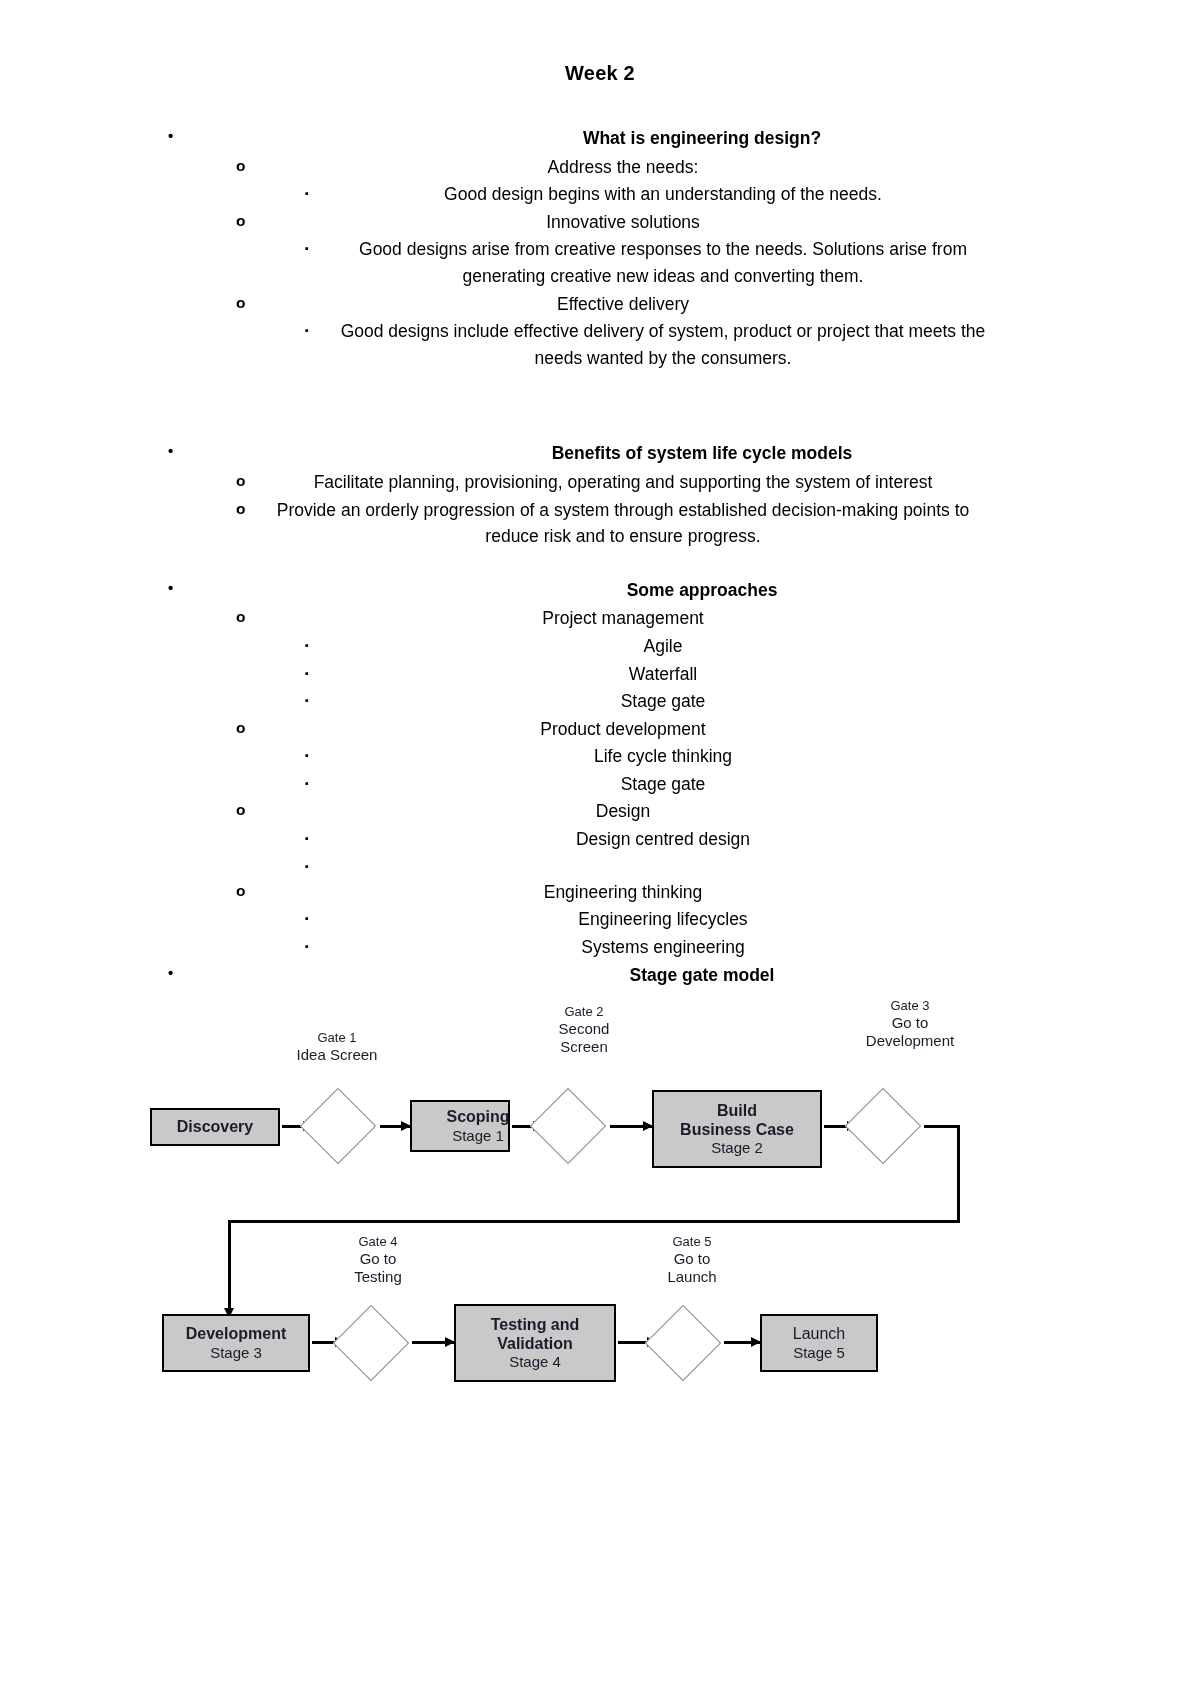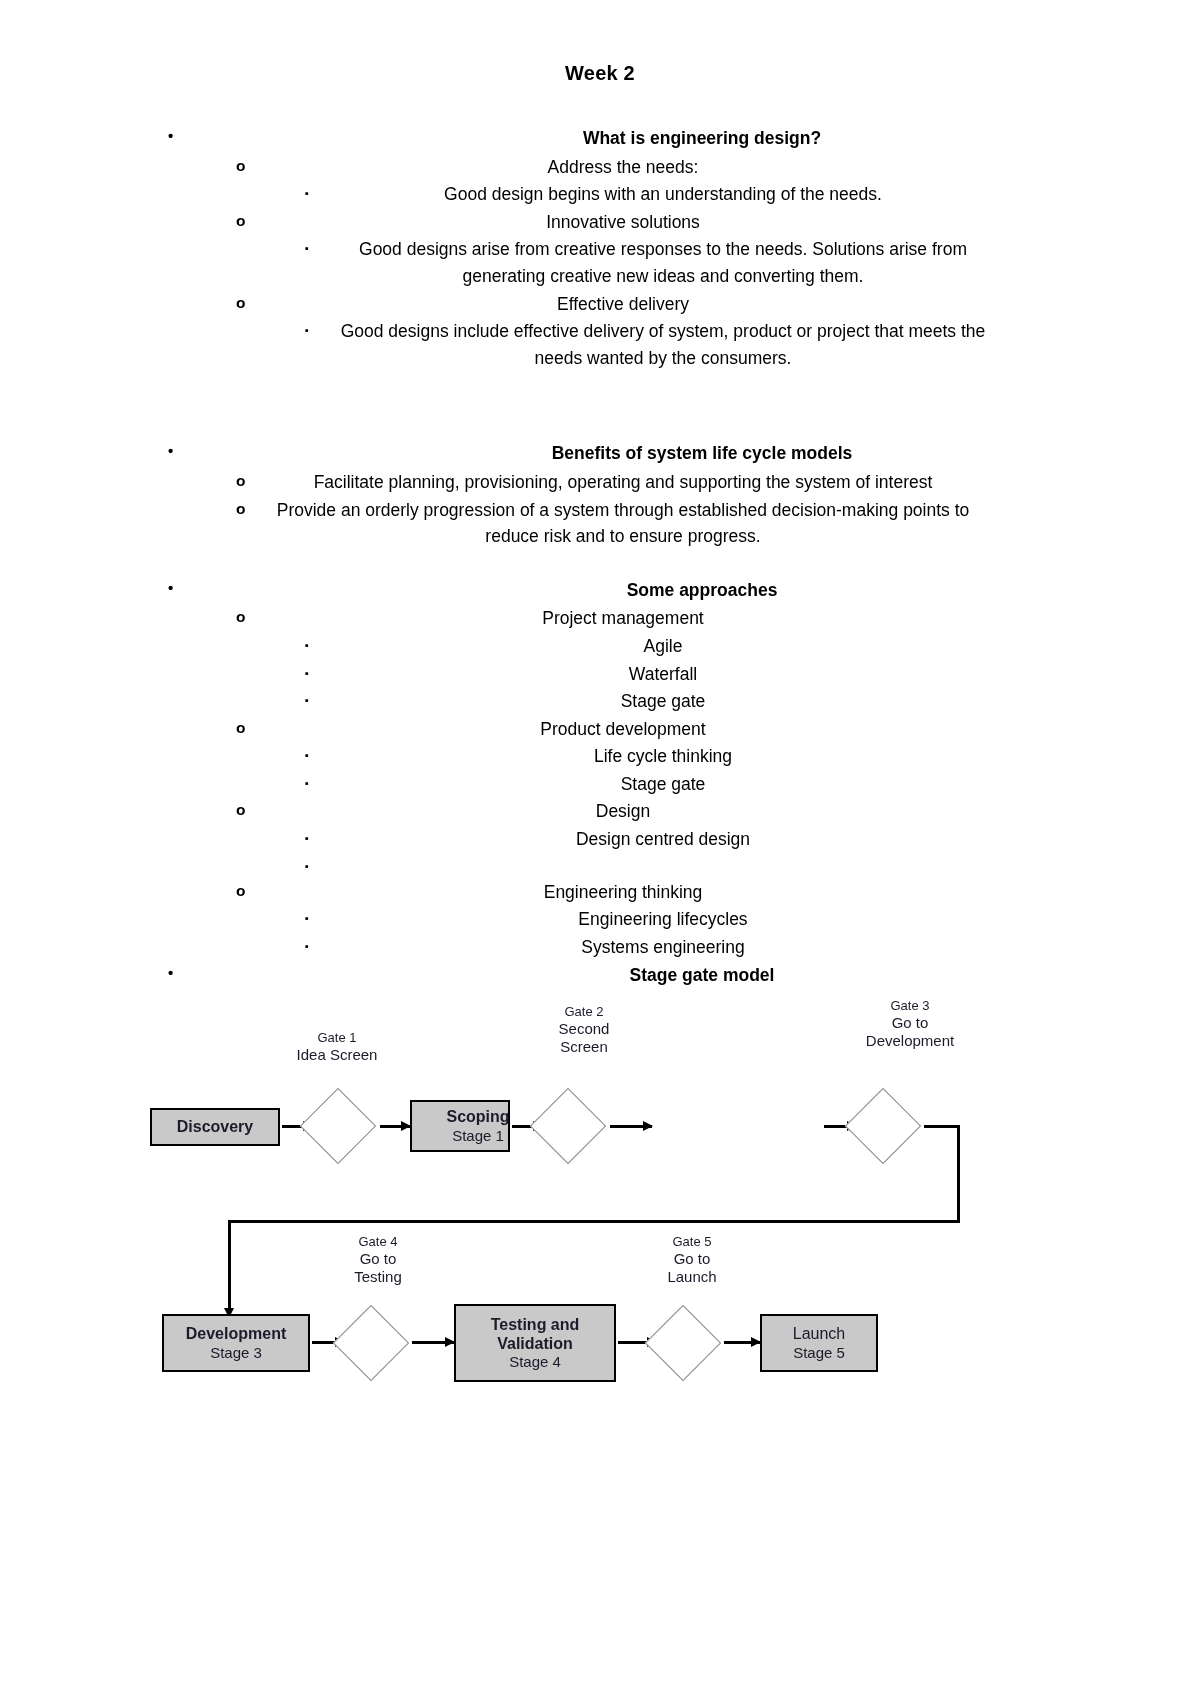--- a/index.html
+++ b/index.html
@@ -351,20 +351,25 @@
       <span class="l1">Scoping</span>
       <span class="l2">Stage 1</span>
     </div>
 
     <div class="sg-arrow" style="left:512px; top:113px; width:30px;"></div>
 
     <div class="sg-diamond" style="left:541px; top:87px;"></div>
 
     <div class="sg-arrow" style="left:610px; top:113px; width:42px;"></div>
 
+    <div class="sg-box" style="left:652px; top:78px; width:170px; height:78px;">
+      <span class="l1">Build</span>
+      <span class="l1">Business Case</span>
+      <span class="l2">Stage 2</span>
+    </div>
 
     <div class="sg-arrow" style="left:824px; top:113px; width:32px;"></div>
 
     <div class="sg-diamond" style="left:856px; top:87px;"></div>
 
     <div class="sg-hline" style="left:924px; top:113px; width:36px;"></div>
     <div class="sg-vline" style="left:957px; top:113px; height:98px;"></div>
     <div class="sg-hline" style="left:228px; top:208px; width:732px;"></div>
     <div class="sg-vline" style="left:228px; top:208px; height:90px;"></div>
     <div class="sg-arrowdown" style="left:224px; top:296px;"></div>

